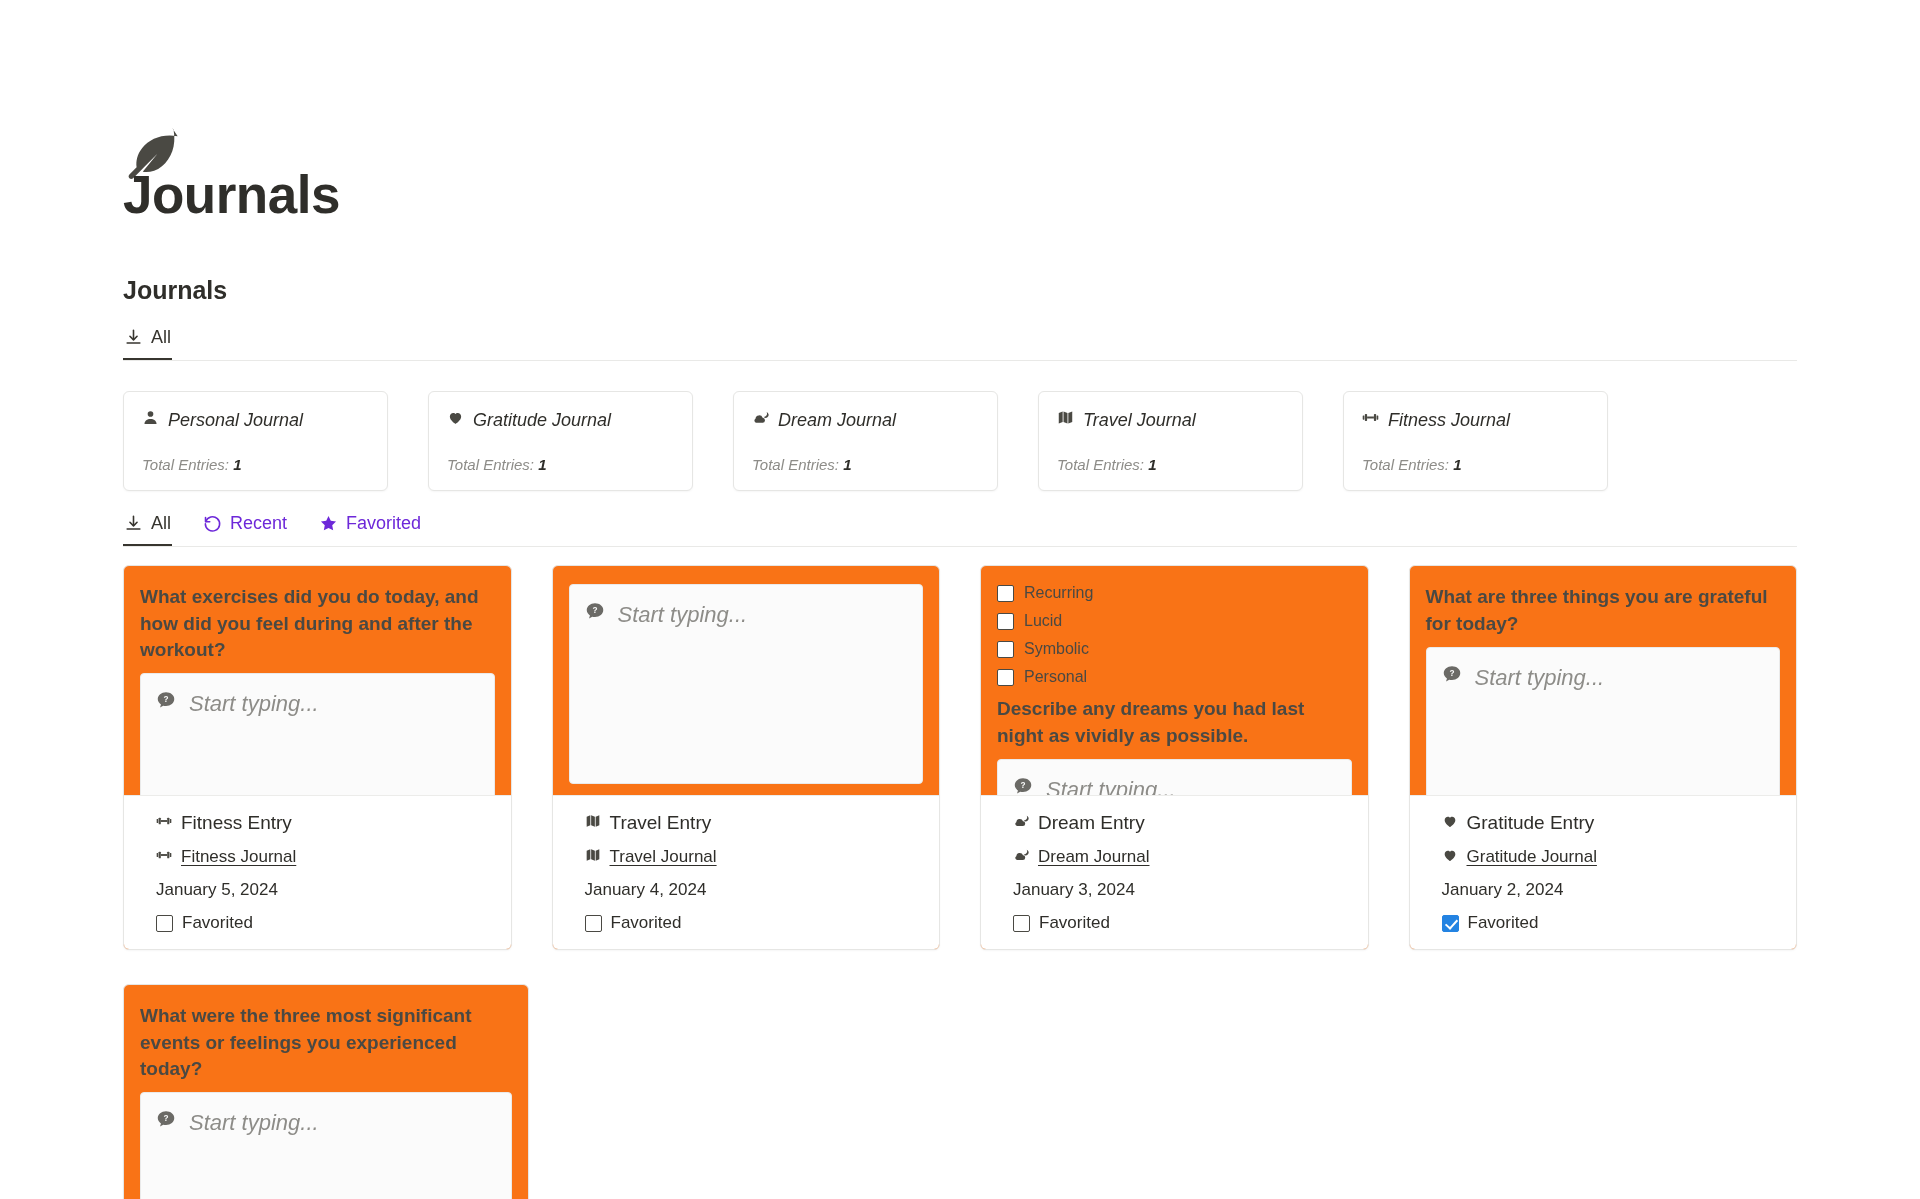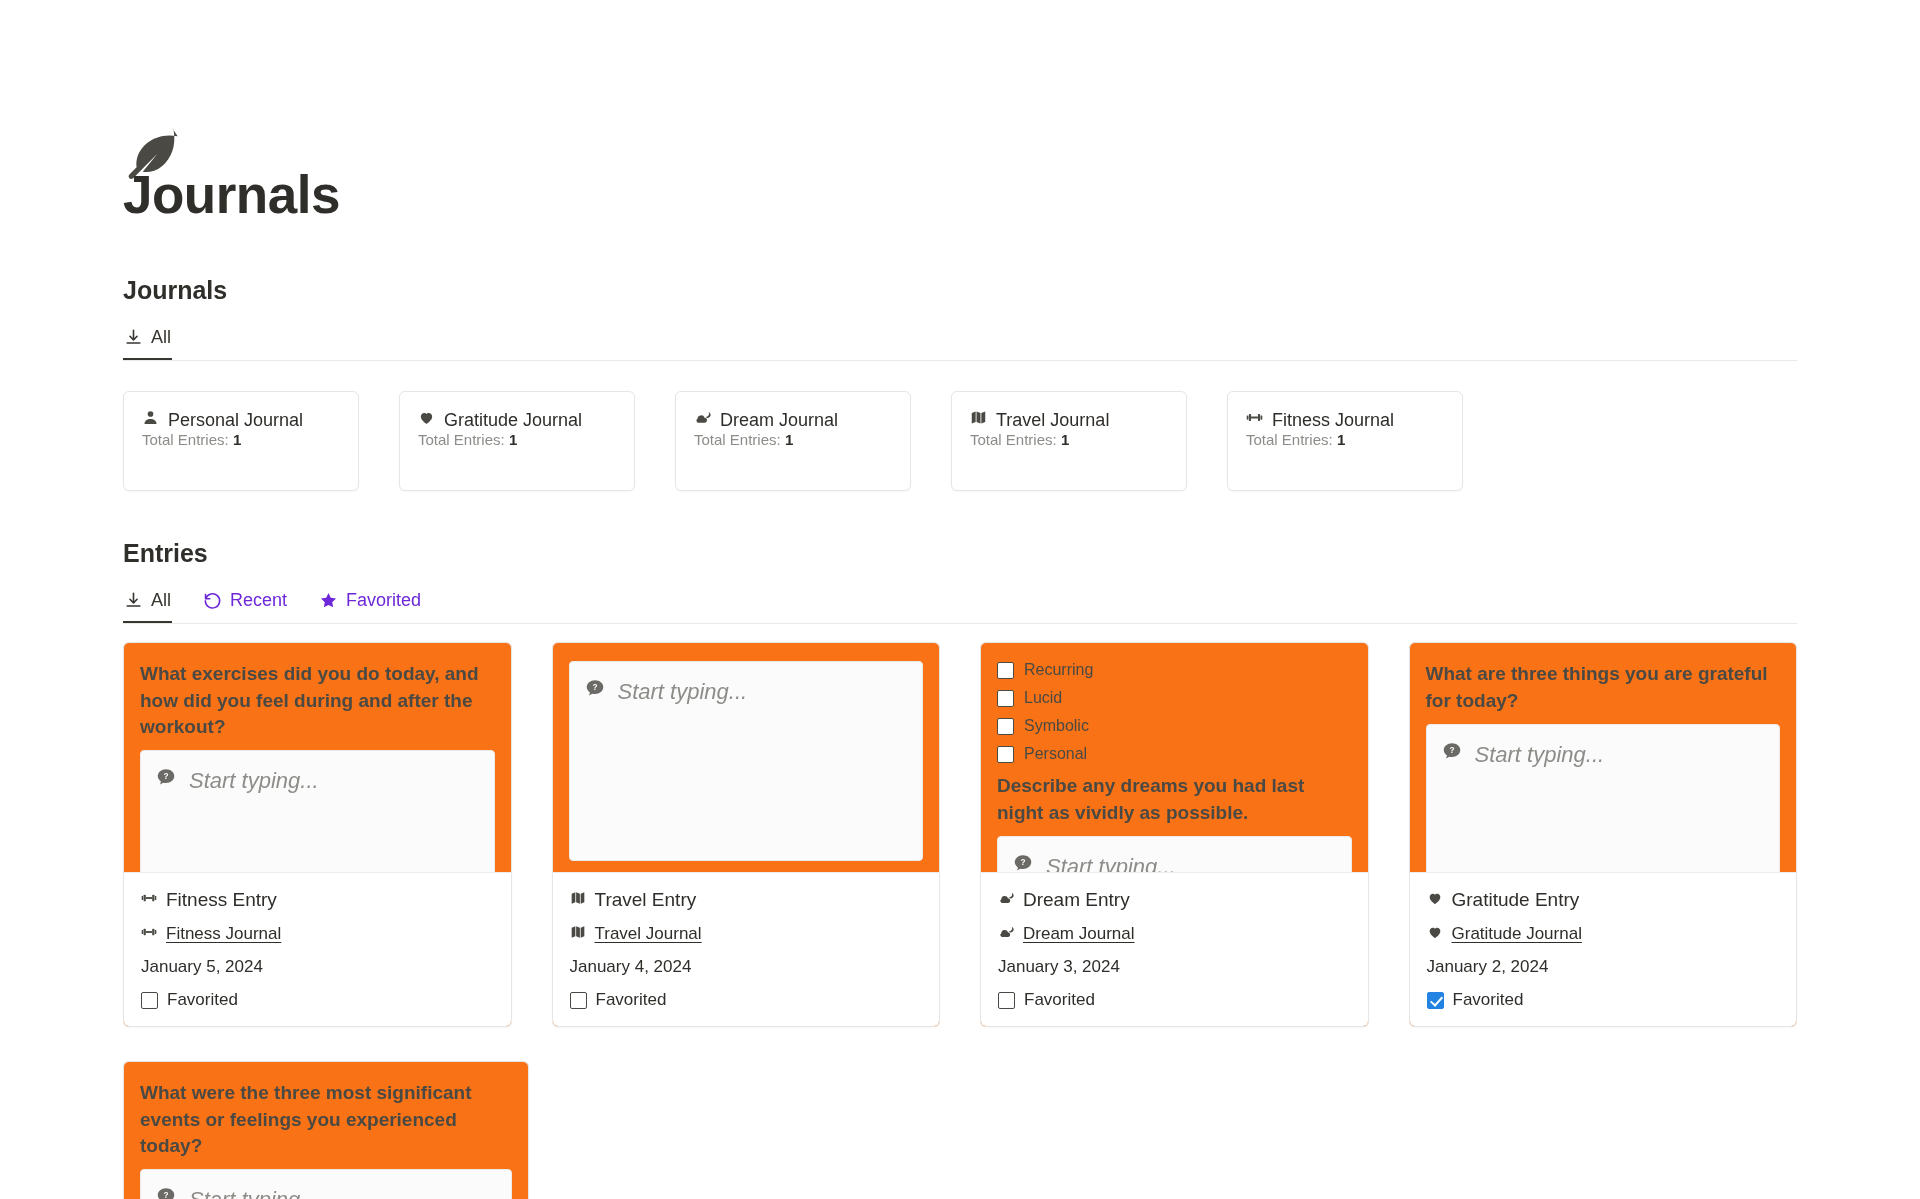--- a/index.html
+++ b/index.html
@@ -31,23 +31,23 @@
             border-bottom: 1px solid #e9e9e7; margin-top: 18px; }
   .tab { display: flex; align-items: center; gap: 8px;
          font-size: 18px; color: #6d28d9; padding: 4px 1px 10px 1px;
          border-bottom: 2px solid transparent; cursor: pointer; white-space: nowrap; }
   .tab.active { color: #37352f; border-bottom-color: #37352f; }
   .tab svg { width: 19px; height: 19px; display: block; }
 
   
   .journal-row { display: flex; gap: 40px; margin-top: 30px; }
   .jcard {
-    width: 236px; height: 100px; border: 1px solid #e6e6e4; border-radius: 6px;
+    width: 265px; height: 100px; border: 1px solid #e6e6e4; border-radius: 6px;
     background: #ffffff; padding: 17px 18px; box-shadow: 0 1px 2px rgba(15,15,15,0.04);
-    display: flex; flex-direction: column; cursor: pointer;
+    display: flex; flex-direction: column; justify-content: space-between; cursor: pointer; font-style: italic;
   }
   .jcard-title { display: flex; align-items: center; gap: 9px;
                  font-size: 18px; color: #2f2e2a; white-space: nowrap; }
   .jcard-title svg { width: 17px; height: 17px; flex: none; color: #4a4943; }
   .jcard-meta { font-size: 15px; color: #8d8c88; }
   .jcard-meta b { color: #2f2e2a; font-weight: 600; }
 
   
   .entry-row { display: flex; gap: 40px; margin-top: 18px; }
   .ecard {
@@ -72,21 +72,21 @@
   .box.checked::after {
     content: ""; position: absolute; left: 5px; top: 1px; width: 5px; height: 10px;
     border: solid #fff; border-width: 0 2px 2px 0; transform: rotate(42deg);
   }
 
   .ecard-footer {
     position: absolute; left: -1px; right: -1px; bottom: -1px;
     background: #ffffff; border: 1px solid #e6e6e4; border-radius: 0 0 6px 6px;
     border-top: 1px solid #ececea; padding: 16px 17px 16px 17px;
   }
-  .f-row { display: flex; align-items: center; gap: 9px; margin-bottom: 13px; }
+  .f-row { display: flex; align-items: center; gap: 9px; margin-bottom: 13px; margin-left: 15px; }
   .f-row:last-child { margin-bottom: 0; }
   .f-row svg { width: 16px; height: 16px; flex: none; color: #4a4943; }
   .f-title { font-size: 19px; color: #2f2e2a; }
   .f-link { font-size: 17px; color: #2f2e2a; text-decoration: underline; text-underline-offset: 3px; }
   .f-date { font-size: 17px; color: #2f2e2a; }
   .f-fav { font-size: 17px; color: #2f2e2a; }
 
   .entry-row-2 { display: flex; gap: 40px; margin-top: 34px; }
 </style>
 </head>
@@ -195,21 +195,20 @@
         </span>
         <span>Fitness Journal</span>
       </div>
       <div class="jcard-meta">
         <span>Total Entries:</span>
         <b>1</b>
       </div>
     </div>
   </div>
 
-  <div class="section-title entries-head">Entries</div>
 
   <div class="tabbar">
     <div class="tab active">
       <span>
         <svg viewBox="0 0 24 24" fill="none" stroke="currentColor" stroke-width="2" stroke-linecap="round" stroke-linejoin="round">
           <path d="M12 3v11"></path>
             <path d="M7.5 10.5L12 15l4.5-4.5"></path>
             <path d="M4 19h16"></path>
         </svg>
       </span>

